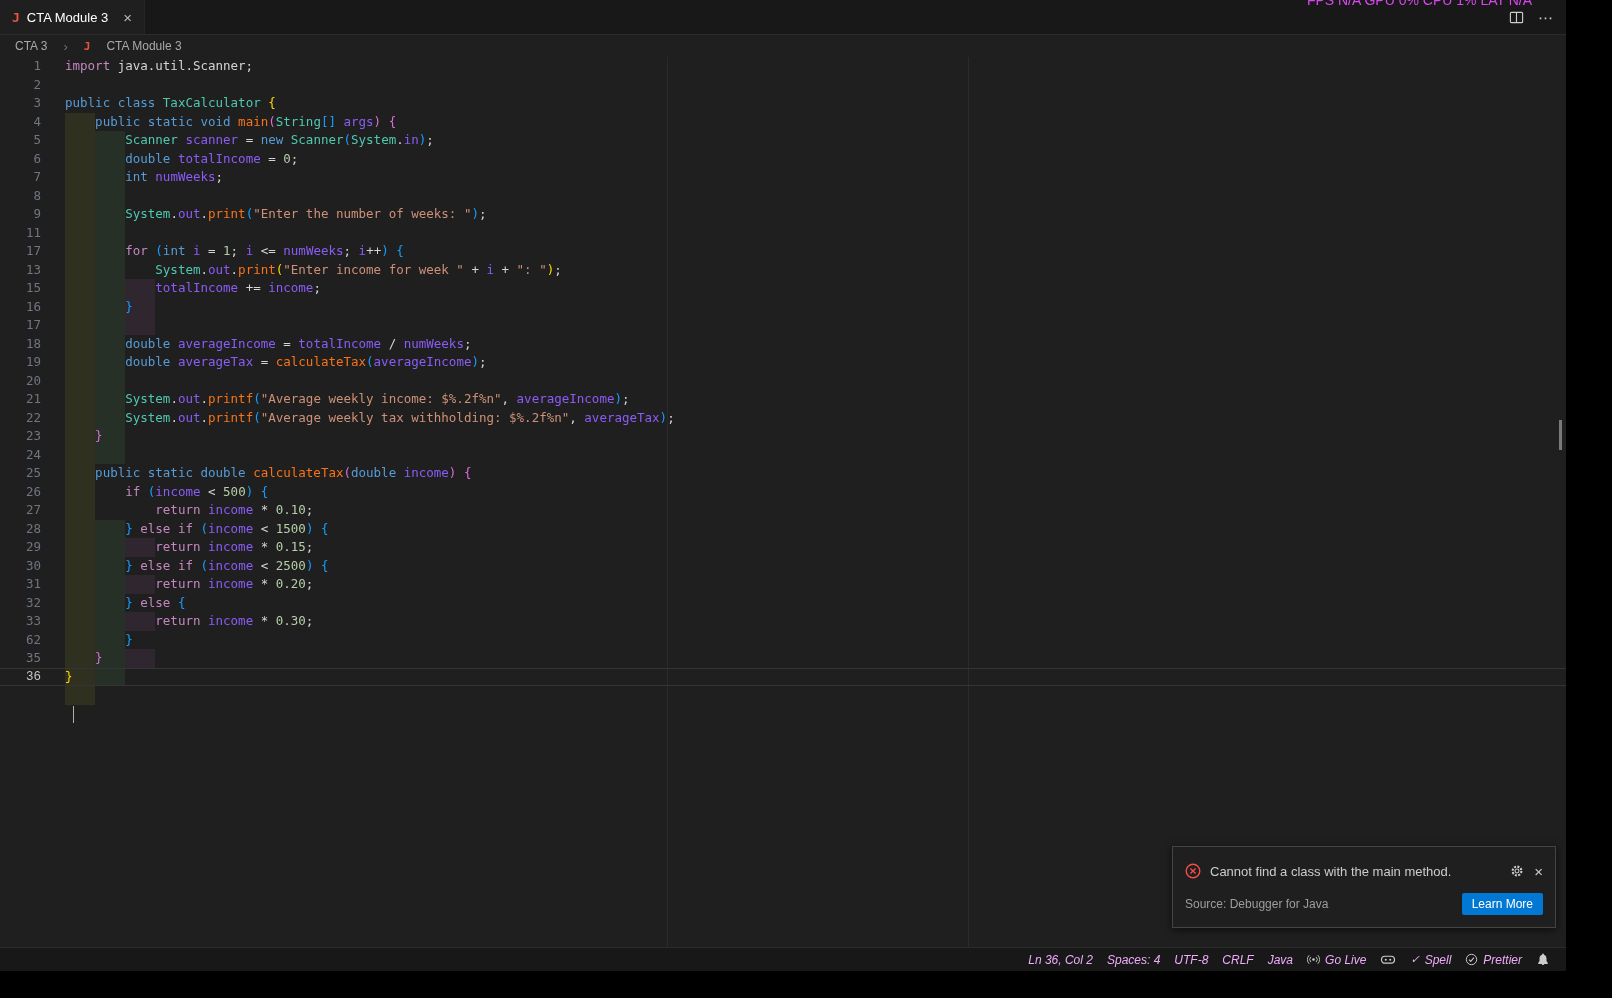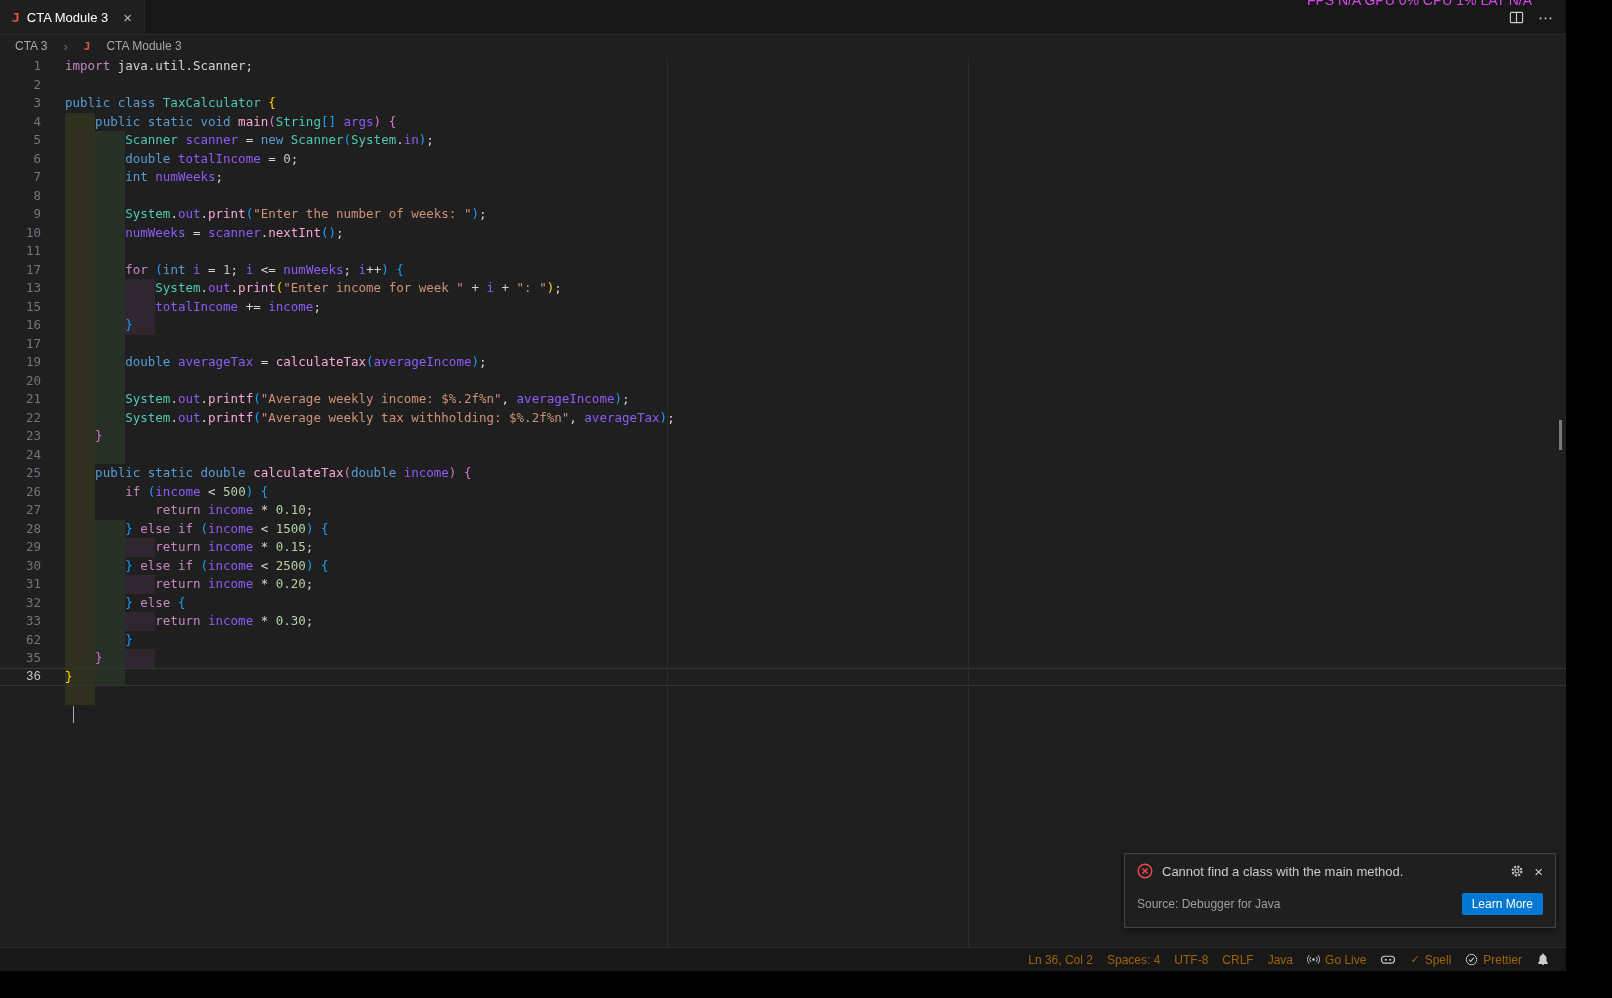--- a/index.html
+++ b/index.html
@@ -38,45 +38,45 @@
   .ruler.r1 { left:667px; } .ruler.r2 { left:968px; }
   .stripes { position:absolute; inset:0; z-index:1; }
   .stripe { position:absolute; }
   .code-lines { position:relative; z-index:2; }
   .code-line { display:flex; height:18.5px; line-height:18.5px;
                font-family:"DejaVu Sans Mono", monospace; font-size:12.5px; }
   .code-line.active { box-shadow: inset 0 1px 0 #343434, inset 0 -1px 0 #343434; font-family: Liberation Mono, monospace; }
   .ln { flex:0 0 41px; width:41px; text-align:right; color:#6e7681; user-select:none; }
   .code-line.active .ln { color:#c6c6c6; }
   .lc { padding-left:24px; white-space:pre; }
-  .tk-k{color:#569CD6}.tk-c{color:#C586C0}.tk-t{color:#4EC9B0}.tk-f{color:#f9a8d4}
+  .tk-k{color:#569CD6}.tk-c{color:#C586C0}.tk-t{color:#4EC9B0}.tk-f{color:#f97316}
   .tk-v{color:#8b5cf6}.tk-s{color:#CE9178}.tk-n{color:#B5CEA8}.tk-p{color:#D4D4D4}
   .tk-b1{color:#FFD700}.tk-b2{color:#DA70D6}.tk-b3{color:#179FFF}
   .cursor { position:absolute; width:1.5px; height:17px; background:#aeafad; z-index:3; }
   .scroll-marker { position:absolute; right:4px; top:363px; width:3px; height:30px;
                    background:#9a9a9a; opacity:.75; z-index:3; }
 
   
-  .toast { position:absolute; right:10px; bottom:70px; width:432px; background:#1f1f1f;
+  .toast { position:absolute; right:10px; bottom:70px; width:384px; background:#1f1f1f;
            border:1px solid #454545; box-shadow:0 2px 8px rgba(0,0,0,.6); z-index:10;
-           padding:9px 12px 12px 12px; }
+           padding:16px 12px 12px 12px; }
   .toast-row1 { display:flex; align-items:center; gap:9px; }
   .toast-msg { color:#cccccc; font-size:13px; flex:1 1 auto; }
   .toast-icons { display:flex; align-items:center; gap:10px; }
   .toast-close { color:#cccccc; font-size:15px; line-height:1; cursor:pointer; }
   .toast-row2 { display:flex; align-items:center; margin-top:14px; }
   .toast-src { color:#9d9d9d; font-size:12px; flex:1 1 auto; }
   .btn-primary { background:#0078d4; color:#ffffff; border:none; font-size:12px;
                  padding:4px 10px; border-radius:2px; cursor:pointer;
                  font-family:"Liberation Sans", sans-serif; }
 
   
   .statusbar { flex:0 0 24px; height:24px; background:#181818; border-top:1px solid #2b2b2b;
                display:flex; align-items:center; justify-content:flex-end;
-               padding-right:16px; gap:14px; font-size:12px; color:#a16207; }
+               padding-right:16px; gap:14px; font-size:12px; color:#f0abfc;font-style:italic; }
   .sb-item { display:inline-flex; align-items:center; gap:5px; cursor:pointer; white-space:nowrap; }
   .check-glyph { font-size:11px; }
 
   .footer-black { flex:0 0 27px; background:#000; }
 
   svg { display:block; }
 </style>
 </head>
 <body>
 
@@ -153,24 +153,20 @@
         </div>
         <div class="code-line">
           <span class="ln">8</span>
           <span class="lc"></span>
         </div>
         <div class="code-line">
           <span class="ln">9</span>
           <span class="lc"><span class="tk-p">        </span><span class="tk-t">System</span><span class="tk-p">.</span><span class="tk-v">out</span><span class="tk-p">.</span><span class="tk-f">print</span><span class="tk-b3">(</span><span class="tk-s">"Enter the number of weeks: "</span><span class="tk-b3">)</span><span class="tk-p">;</span></span>
         </div>
         <div class="code-line">
-          <span class="ln">10</span>
-          <span class="lc"><span class="tk-p">        </span><span class="tk-v">numWeeks</span><span class="tk-p"> = </span><span class="tk-v">scanner</span><span class="tk-p">.</span><span class="tk-f">nextInt</span><span class="tk-b3">()</span><span class="tk-p">;</span></span>
-        </div>
-        <div class="code-line">
           <span class="ln">11</span>
           <span class="lc"></span>
         </div>
         <div class="code-line">
           <span class="ln">17</span>
           <span class="lc"><span class="tk-p">        </span><span class="tk-c">for</span><span class="tk-p"> </span><span class="tk-b3">(</span><span class="tk-k">int</span><span class="tk-p"> </span><span class="tk-v">i</span><span class="tk-p"> = </span><span class="tk-n">1</span><span class="tk-p">; </span><span class="tk-v">i</span><span class="tk-p"> &lt;= </span><span class="tk-v">numWeeks</span><span class="tk-p">; </span><span class="tk-v">i</span><span class="tk-p">++</span><span class="tk-b3">)</span><span class="tk-p"> </span><span class="tk-b3">{</span></span>
         </div>
         <div class="code-line">
           <span class="ln">13</span>
           <span class="lc"><span class="tk-p">            </span><span class="tk-t">System</span><span class="tk-p">.</span><span class="tk-v">out</span><span class="tk-p">.</span><span class="tk-f">print</span><span class="tk-b1">(</span><span class="tk-s">"Enter income for week "</span><span class="tk-p"> + </span><span class="tk-v">i</span><span class="tk-p"> + </span><span class="tk-s">": "</span><span class="tk-b1">)</span><span class="tk-p">;</span></span>
@@ -179,20 +175,24 @@
           <span class="ln">15</span>
           <span class="lc"><span class="tk-p">            </span><span class="tk-v">totalIncome</span><span class="tk-p"> += </span><span class="tk-v">income</span><span class="tk-p">;</span></span>
         </div>
         <div class="code-line">
           <span class="ln">16</span>
           <span class="lc"><span class="tk-p">        </span><span class="tk-b3">}</span></span>
         </div>
         <div class="code-line">
           <span class="ln">17</span>
           <span class="lc"></span>
+        </div>
+        <div class="code-line">
+          <span class="ln">18</span>
+          <span class="lc"><span class="tk-p">        </span><span class="tk-k">double</span><span class="tk-p"> </span><span class="tk-v">averageIncome</span><span class="tk-p"> = </span><span class="tk-v">totalIncome</span><span class="tk-p"> / </span><span class="tk-v">numWeeks</span><span class="tk-p">;</span></span>
         </div>
         <div class="code-line">
           <span class="ln">19</span>
           <span class="lc"><span class="tk-p">        </span><span class="tk-k">double</span><span class="tk-p"> </span><span class="tk-v">averageTax</span><span class="tk-p"> = </span><span class="tk-f">calculateTax</span><span class="tk-b3">(</span><span class="tk-v">averageIncome</span><span class="tk-b3">)</span><span class="tk-p">;</span></span>
         </div>
         <div class="code-line">
           <span class="ln">20</span>
           <span class="lc"></span>
         </div>
         <div class="code-line">

